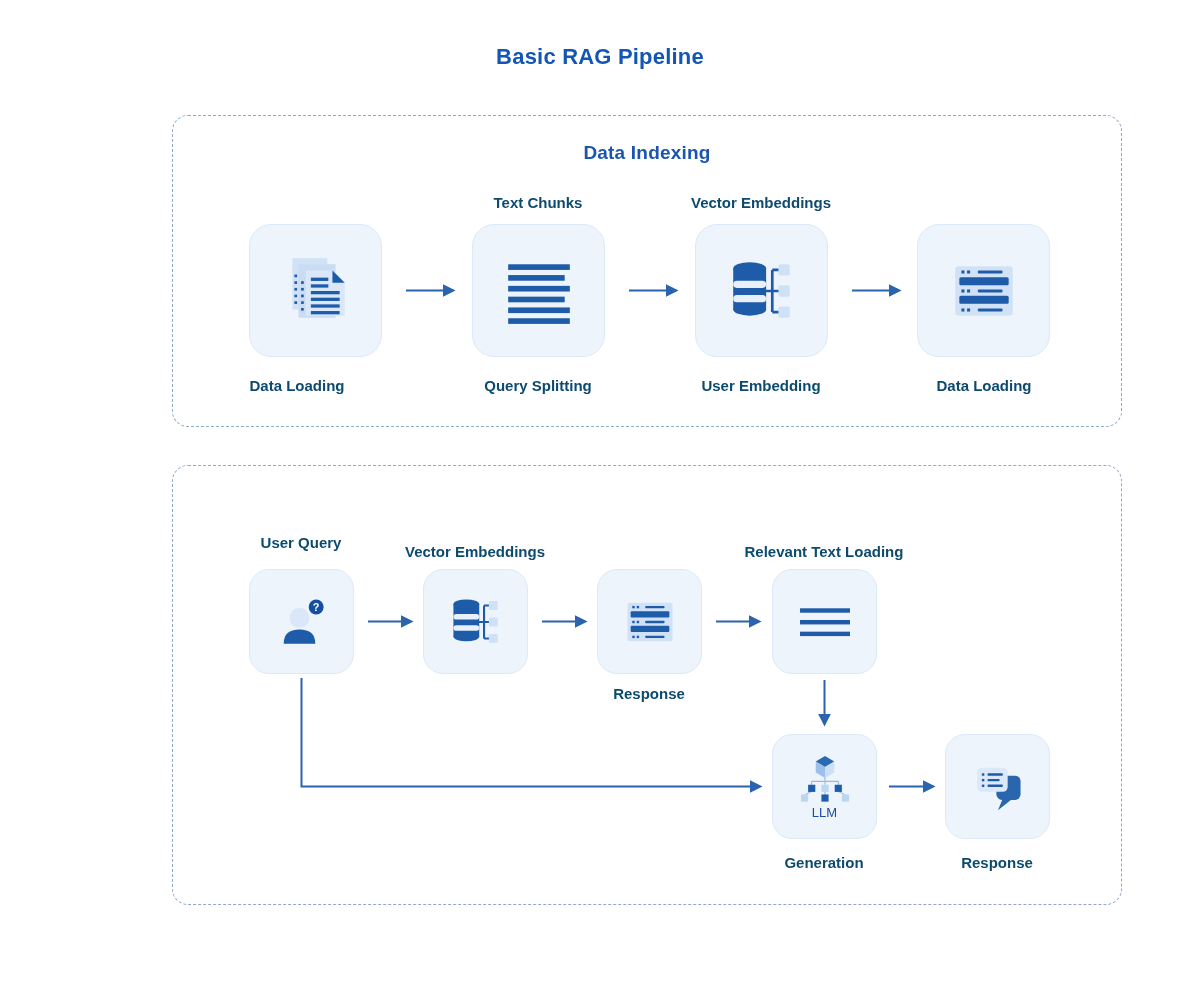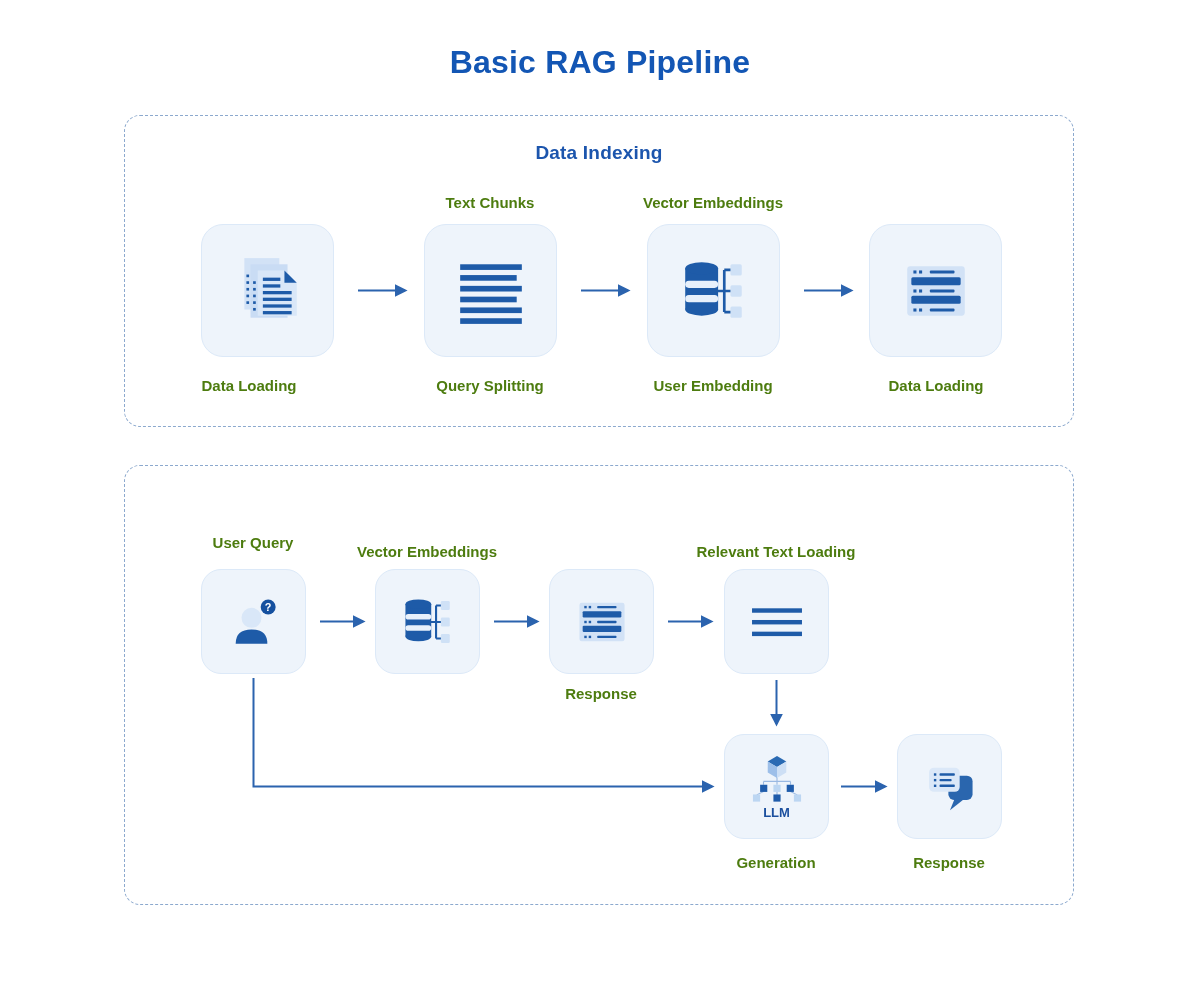--- a/index.html
+++ b/index.html
@@ -2,47 +2,47 @@
 <html><head>
 <meta charset="utf-8">
 <style>
   * { margin:0; padding:0; box-sizing:border-box; }
   html,body { background:#ffffff; }
   body { font-family:"Liberation Sans", sans-serif; }
   .page { position:relative; width:1200px; height:990px; background:#ffffff; overflow:hidden; }
 
   .page-title {
     position:absolute; top:44px; left:0; width:100%;
-    text-align:center; font-size:32px; font-weight:bold; color:#1356b4; letter-spacing:.2px;
+    text-align:center; font-size:22px; font-weight:bold; color:#1356b4; letter-spacing:.2px;
   }
 
   .section {
-    position:absolute; border:1.5px dashed #8ca9ce; border-radius:16px; background:#ffffff;
+    position:absolute; border:1.5px dashed #8ca9ce; border-radius:16px; background:#ffffff;margin-left:48px;
   }
   .section-1 { left:124px; top:115px; width:950px; height:312px; }
   .section-2 { left:124px; top:465px; width:950px; height:440px; }
 
   .section-heading {
     position:absolute; left:0; width:100%; text-align:center;
     font-size:19px; font-weight:bold; color:#1c55ad; letter-spacing:.2px;
   }
 
   .node {
     position:absolute; background:#eef4fb; border:1px solid #dce9f8;
     display:flex; align-items:center; justify-content:center; flex-direction:column;
   }
   .node.lg { width:133px; height:133px; border-radius:22px; }
   .node.sm { width:105px; height:105px; border-radius:20px; }
 
   .diagram-label {
     position:absolute; width:220px; text-align:center;
-    font-size:15px; font-weight:bold; color:#4d7c0f;
+    font-size:15px; font-weight:bold; color:#0c4a6e;
   }
   .inner-label {
-    font-size:13px; font-weight:bold; color:#1b4f9e; margin-top:3px;
+    font-size:13px; font-weight:normal; color:#1b4f9e; margin-top:3px;
   }
 
   .arrows { position:absolute; left:0; top:0; pointer-events:none; }
 </style>
 </head>
 <body>
 
 <div class="page">
 
   <div class="page-title">Basic RAG Pipeline</div>

